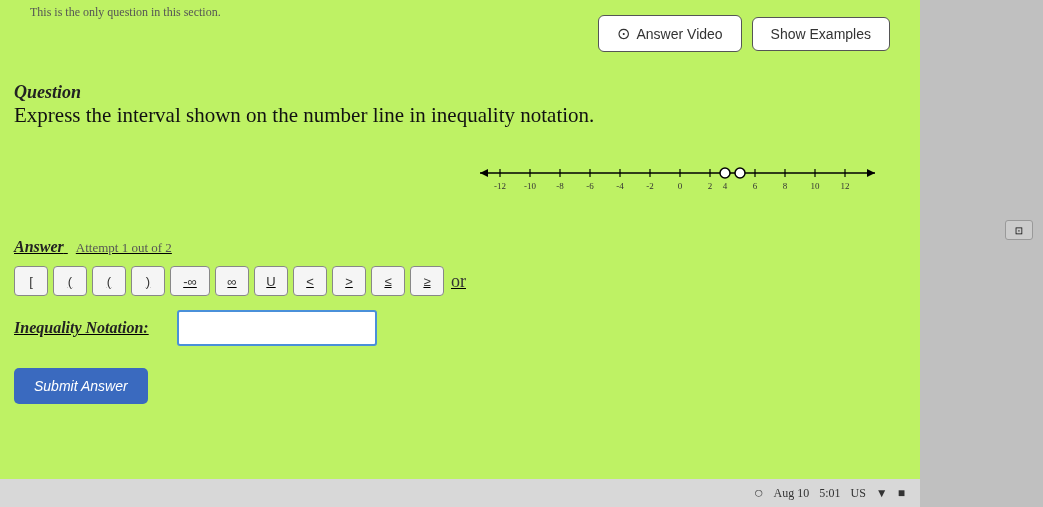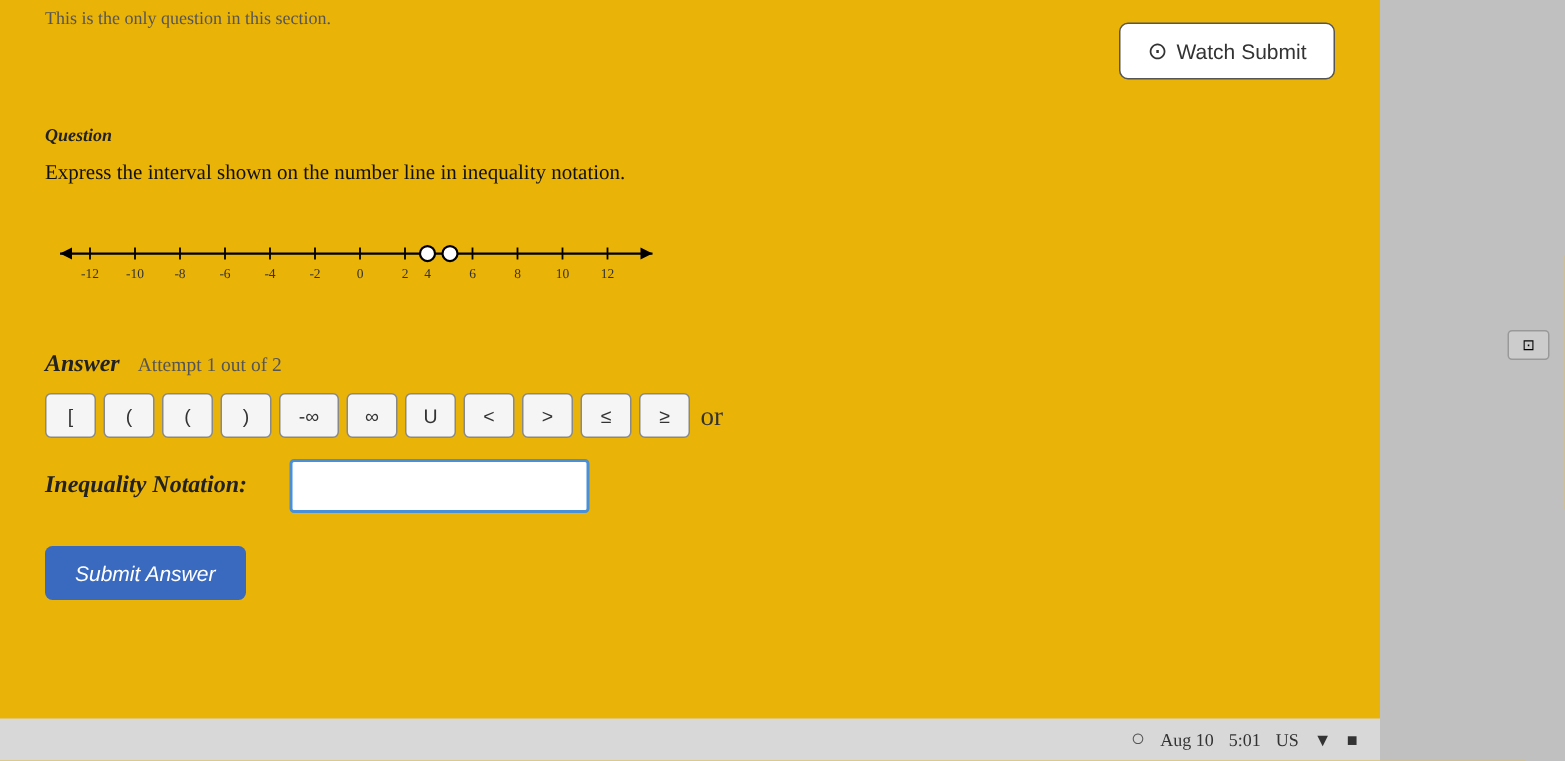--- a/index.html
+++ b/index.html
@@ -5,27 +5,27 @@
     * { box-sizing: border-box; margin: 0; padding: 0; }
     body {
       font-family: 'Georgia', serif;
       background: #d0d0d0;
       width: 1043px;
       height: 507px;
       overflow: hidden;
       position: relative;
     }
     .main-content {
-      background: #eab308;
+      background: #bef264;
       width: 920px;
       height: 507px;
       position: absolute;
       left: 0;
       top: 0;
-      padding: 10px 30px 20px 30px;
+      padding: 10px 30px 20px 14px;
     }
     .right-panel {
       position: absolute;
       right: 0;
       top: 0;
       width: 123px;
       height: 507px;
       background: #c0c0c0;
     }
     .top-bar {
@@ -59,44 +59,44 @@
       padding: 8px 18px;
       border: 1.5px solid #555;
       border-radius: 6px;
       background: white;
       font-size: 14px;
       cursor: pointer;
       color: #333;
     }
     .question-label {
       font-style: italic;
-      font-size: 12px;
+      font-size: 18px;
       font-weight: bold;
       color: #222;
-      margin-bottom: 10px;
       margin-top: 30px;
     }
     .question-text {
-      font-size: 14px;
+      font-size: 21px;
       color: #111;
       margin-bottom: 18px;
       font-weight: 500;
     }
     .number-line-container {
       display: flex;
-      justify-content: flex-start;
+      justify-content: flex-end;
       margin-bottom: 20px;
       padding: 5px 0;
     }
     .number-line-svg {
       width: 420px;
       height: 55px;
     }
     .answer-section {
       margin-top: 27px;
+      text-decoration: underline;
     }
     .answer-label {
       font-style: italic;
       font-size: 16px;
       font-weight: bold;
       color: #222;
       display: inline;
     }
     .attempt-label {
       font-size: 13px;
@@ -191,21 +191,24 @@
 <body>
 
 <div class="main-content">
   
   <div class="top-notice">This is the only question in this section.</div>
 
   
   <div class="top-bar">
     <button class="btn-watch">
       <span style="font-size:16px; color:#333;">⊙</span>
-      <span>Watch Submit</span>
+      <span>Answer Video</span>
+    </button>
+    <button class="btn-show">
+      <span>Show Examples</span>
     </button>
   </div>
 
   
   <div class="question-label">Question</div>
 
   
   <div class="question-text">Express the interval shown on the number line in inequality notation.</div>
 
   

